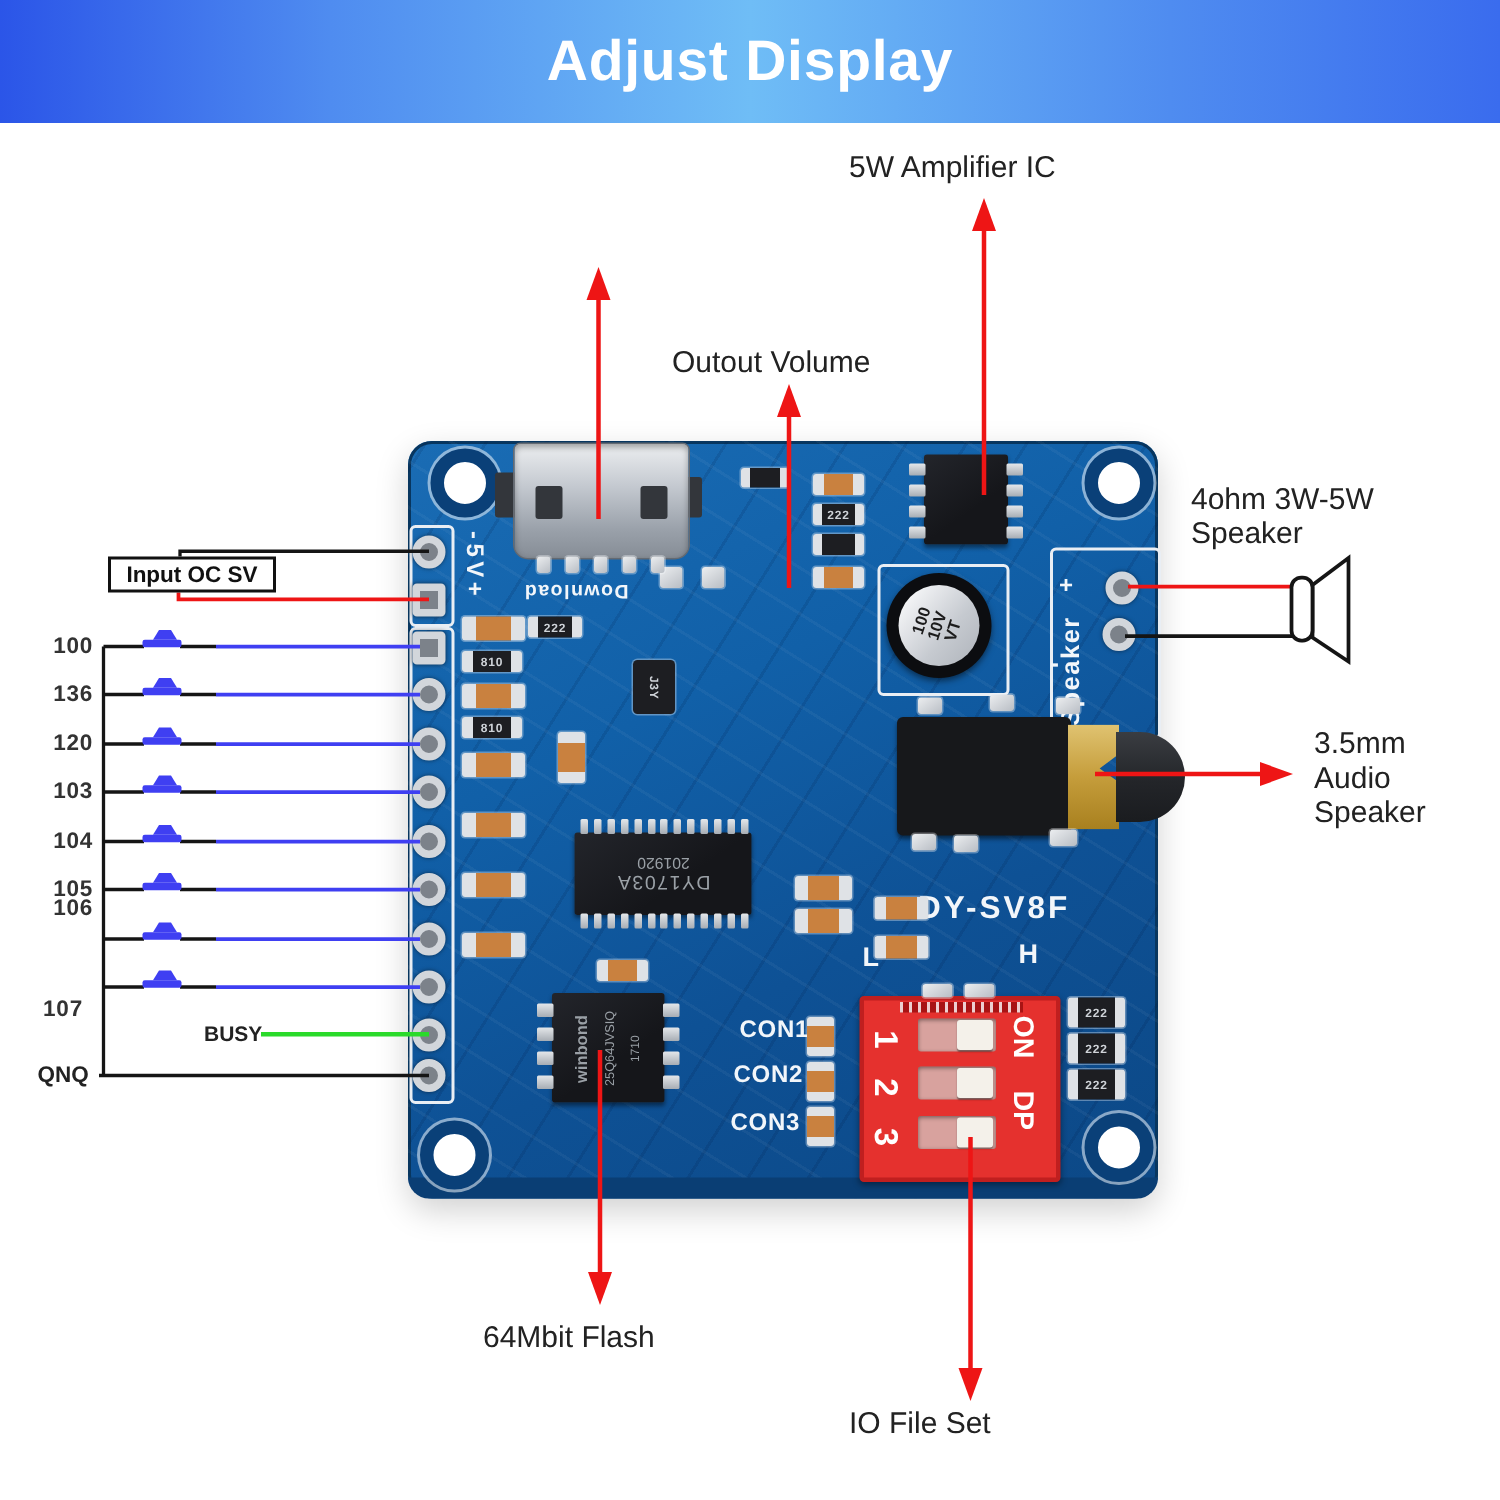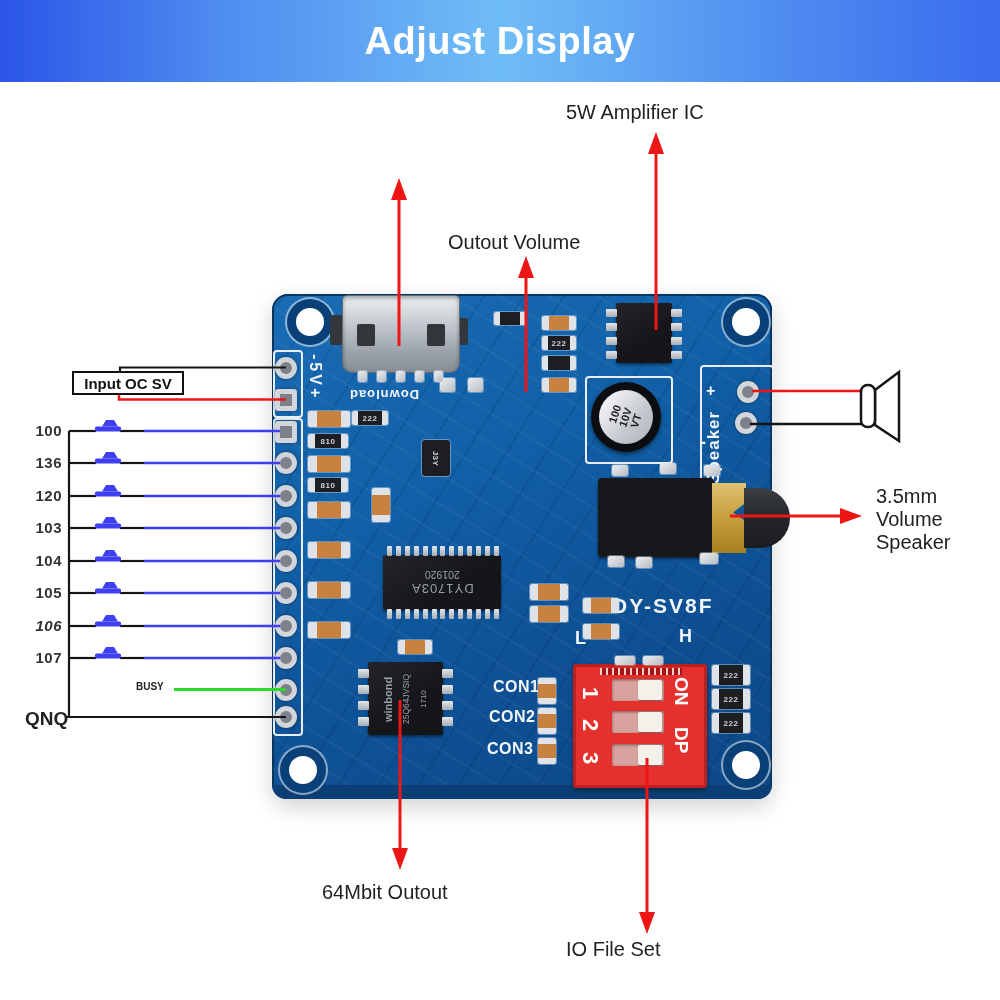--- a/index.html
+++ b/index.html
@@ -11,21 +11,21 @@
     display:flex;align-items:center;justify-content:center;}
   .header-title{color:#fff;font-size:38px;font-weight:bold;letter-spacing:.5px;}
   
   .lbl{position:absolute;font-size:20px;color:#222;white-space:nowrap;font-weight:500;}
   .lbl-multi div{line-height:23px;}
   .input-box{position:absolute;left:72px;top:371px;width:112px;height:24px;border:2px solid #111;
     box-sizing:border-box;display:flex;align-items:center;justify-content:center;
     font-size:15px;font-weight:600;color:#111;background:#fff;}
   .pinlbl{position:absolute;width:40px;text-align:right;font-size:15px;font-weight:700;
     color:#333;letter-spacing:.5px;}
-  .smalllbl{position:absolute;font-size:10px;font-weight:700;color:#222;}
+  .smalllbl{position:absolute;font-size:14px;font-weight:700;color:#222;}
   
   .board{position:absolute;left:272px;top:294px;width:500px;height:505px;border-radius:16px;
     background:linear-gradient(155deg,#1a6cb4 0%,#1160a8 35%,#0e5195 65%,#0c4886 100%);
     box-shadow:0 0 0 2px #08365f inset, 0 8px 22px rgba(0,0,0,.18);}
   .board::before{content:"";position:absolute;inset:0;border-radius:16px;
     background:repeating-linear-gradient(32deg,rgba(255,255,255,.045) 0 2px,transparent 2px 26px),
                repeating-linear-gradient(-58deg,rgba(0,20,60,.12) 0 2px,transparent 2px 34px);}
   .board-bottom{position:absolute;left:0;top:491px;width:500px;height:14px;background:#0a3e74;
     border-radius:0 0 14px 14px;}
   .hole{position:absolute;width:28px;height:28px;border-radius:50%;background:#fff;
@@ -379,33 +379,37 @@
       </g>
 
     <g>
       <polygon points="875,390 899,372 899,441 875,425" fill="#fff" stroke="#151515" stroke-width="2.5"></polygon>
       <rect x="861" y="385" width="14" height="42" rx="6.5" fill="#fff" stroke="#151515" stroke-width="2.5"></rect>
     </g>
   </svg>
 
   <div class="lbl" style="left:448px;top:231px;">Outout Volume</div>
   <div class="lbl" style="left:566px;top:101px;">5W Amplifier IC</div>
+  <div class="lbl lbl-multi" style="left:794px;top:322px;">
+    <div>4ohm 3W-5W</div>
+    <div>Speaker</div>
+  </div>
   <div class="lbl lbl-multi" style="left:876px;top:485px;">
     <div>3.5mm</div>
-    <div>Volume</div>
+    <div>Audio</div>
     <div>Speaker</div>
   </div>
-  <div class="lbl" style="left:322px;top:881px;">64Mbit Outout</div>
+  <div class="lbl" style="left:322px;top:881px;">64Mbit Flash</div>
   <div class="lbl" style="left:566px;top:938px;">IO File Set</div>
   <div class="input-box">Input OC SV</div>
 
   <div class="pinlbl" style="left:22px;top:422px;">100</div>
   <div class="pinlbl" style="left:22px;top:454px;">136</div>
   <div class="pinlbl" style="left:22px;top:487px;">120</div>
   <div class="pinlbl" style="left:22px;top:519px;">103</div>
   <div class="pinlbl" style="left:22px;top:552px;">104</div>
   <div class="pinlbl" style="left:22px;top:584px;">105</div>
-  <div class="pinlbl" style="left:22px;top:617px;font-style:italic;">106</div>
-  <div class="pinlbl" style="left:22px;top:649px;">107</div>
+  <div class="pinlbl" style="left:22px;top:597px;">106</div>
+  <div class="pinlbl" style="left:22px;top:664px;text-align:center;">107</div>
   <div class="smalllbl" style="left:136px;top:681px;">BUSY</div>
-  <div class="smalllbl" style="left:25px;top:708px;font-size:19px;">QNQ</div>
+  <div class="smalllbl" style="left:25px;top:708px;font-size:15px;">QNQ</div>
 
 </div>
 
 </body></html>

